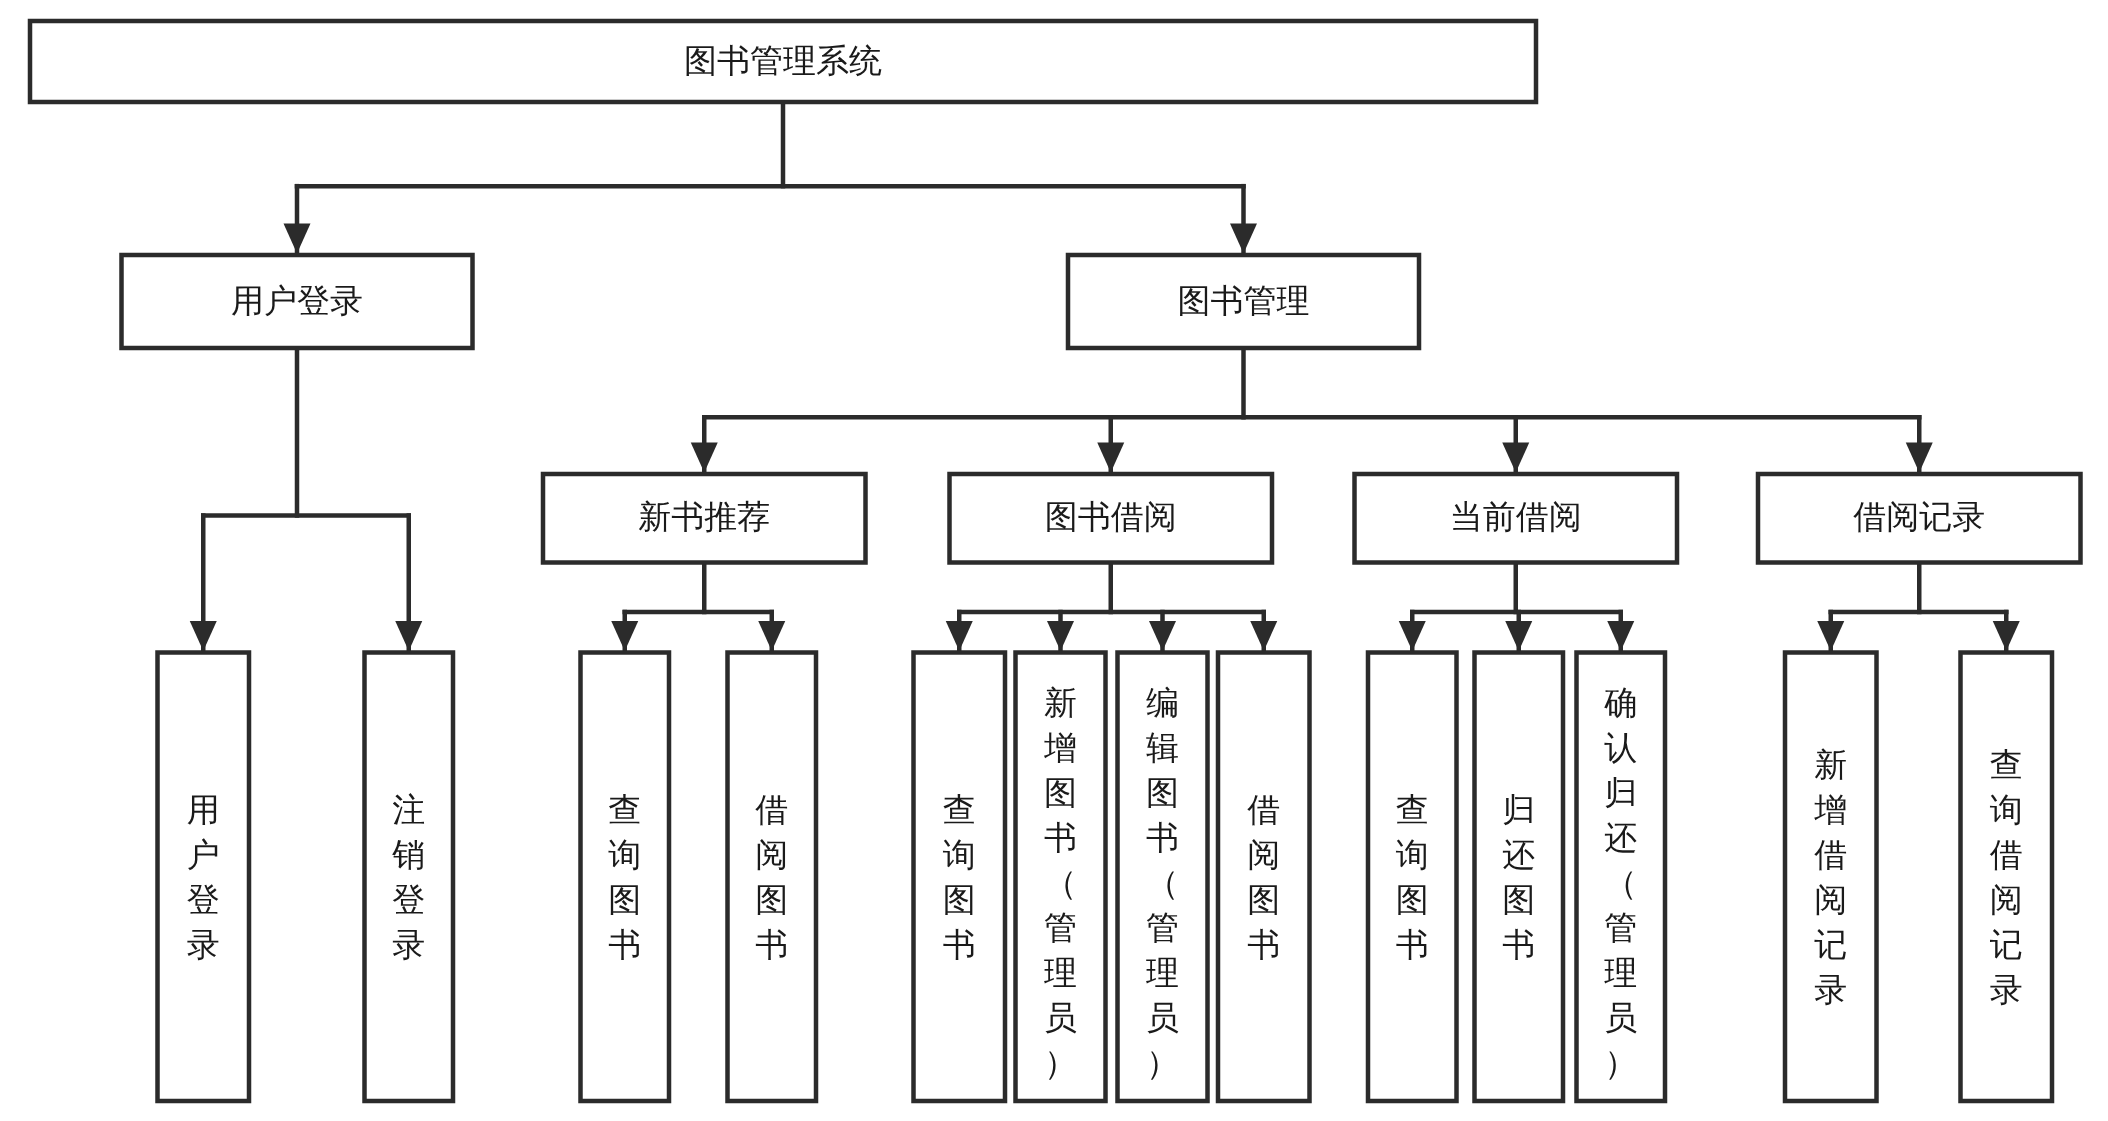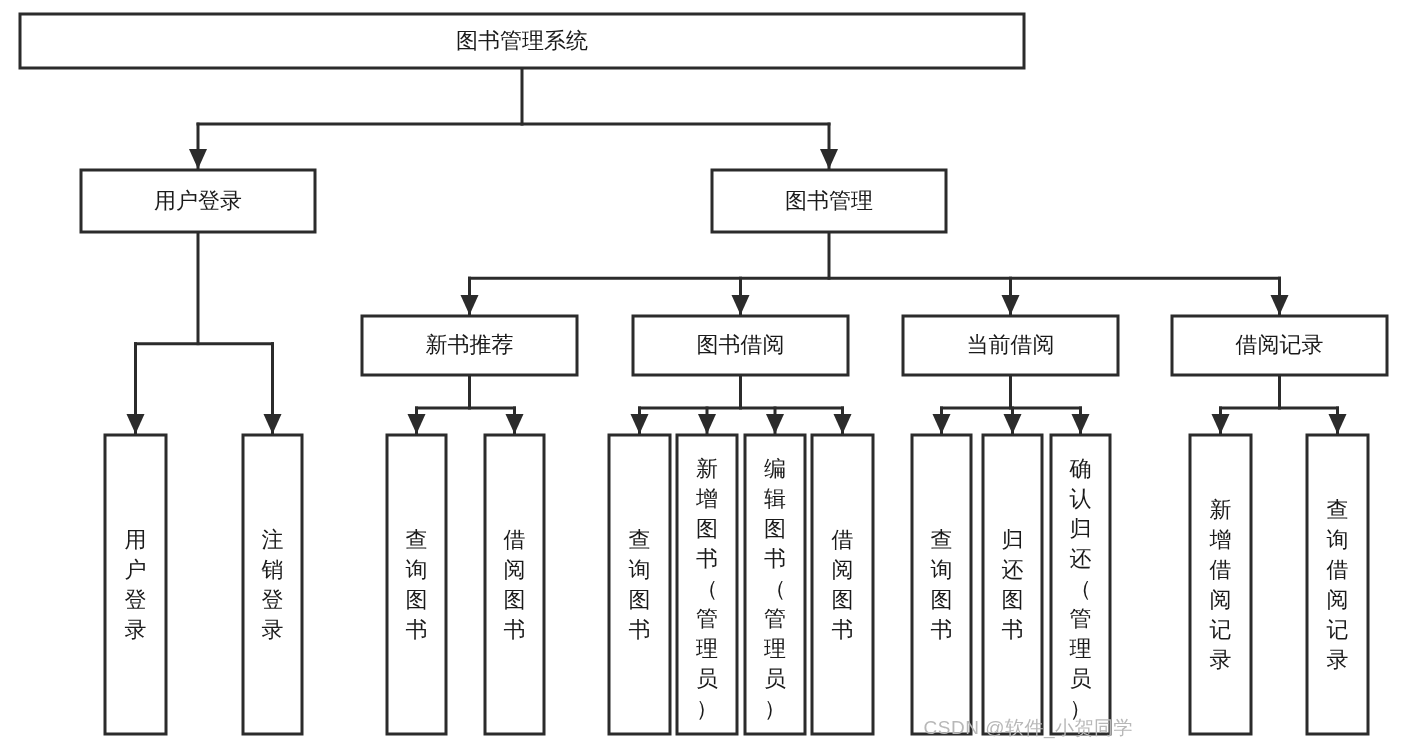--- a/index.html
+++ b/index.html
@@ -11,20 +11,21 @@
     width: 1405px;
     height: 747px;
     overflow: hidden;
     font-family: "Liberation Sans", "DejaVu Sans", sans-serif;
   }
   #diagram-root {
     position: relative;
     width: 1147px;
     height: 747px;
     background: #ffffff;
+    padding-left: 40px;
   }
   svg#flowchart {
     position: absolute;
     top: 0;
     left: 0;
     width: 1405px;
     height: 747px;
     display: block;
   }
   .node-rect {
@@ -215,14 +216,13 @@
         <g>
           <rect x="1190" y="435" width="61" height="299" class="node-rect"></rect>
           <text x="1220.5" y="517.3" class="node-label-vertical"><tspan x="1220.5" dy="0">新</tspan><tspan x="1220.5" dy="30">增</tspan><tspan x="1220.5" dy="30">借</tspan><tspan x="1220.5" dy="30">阅</tspan><tspan x="1220.5" dy="30">记</tspan><tspan x="1220.5" dy="30">录</tspan></text>
         </g>
         <g>
           <rect x="1307" y="435" width="61" height="299" class="node-rect"></rect>
           <text x="1337.5" y="517.3" class="node-label-vertical"><tspan x="1337.5" dy="0">查</tspan><tspan x="1337.5" dy="30">询</tspan><tspan x="1337.5" dy="30">借</tspan><tspan x="1337.5" dy="30">阅</tspan><tspan x="1337.5" dy="30">记</tspan><tspan x="1337.5" dy="30">录</tspan></text>
         </g>
       </g>
   </svg>
-  <div class="watermark-text">CSDN @软件_小贺同学</div>
 </div>
 
 </body></html>

